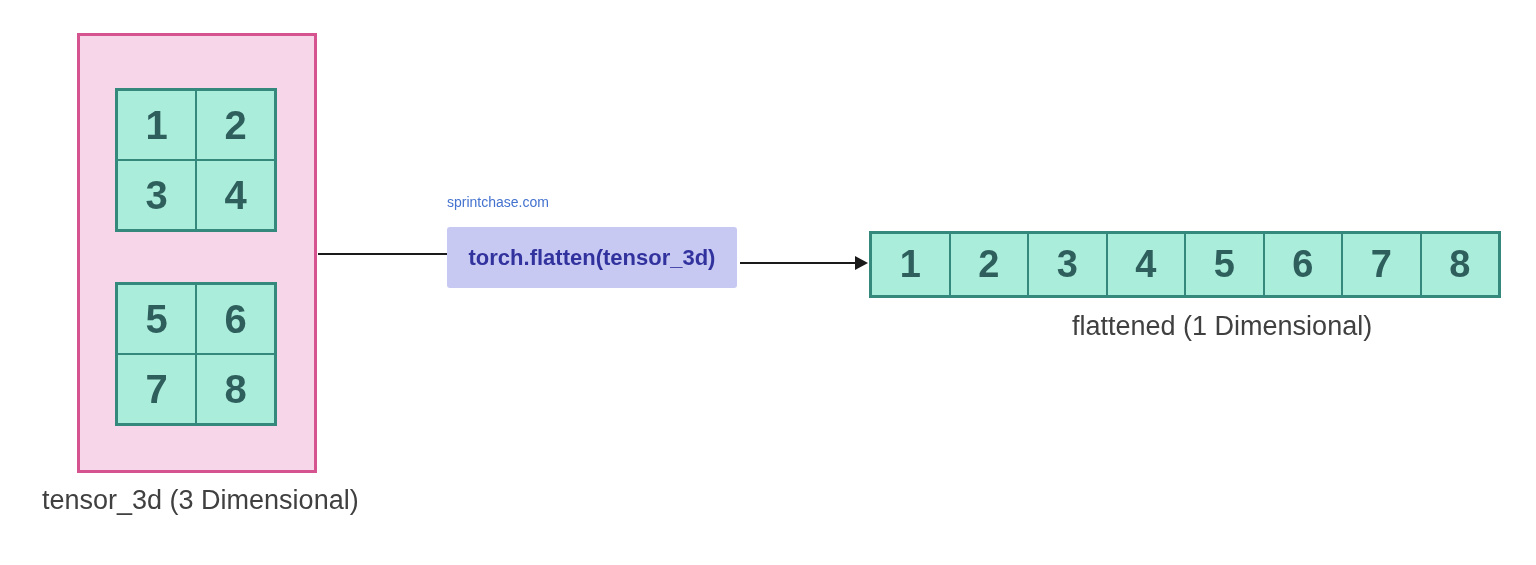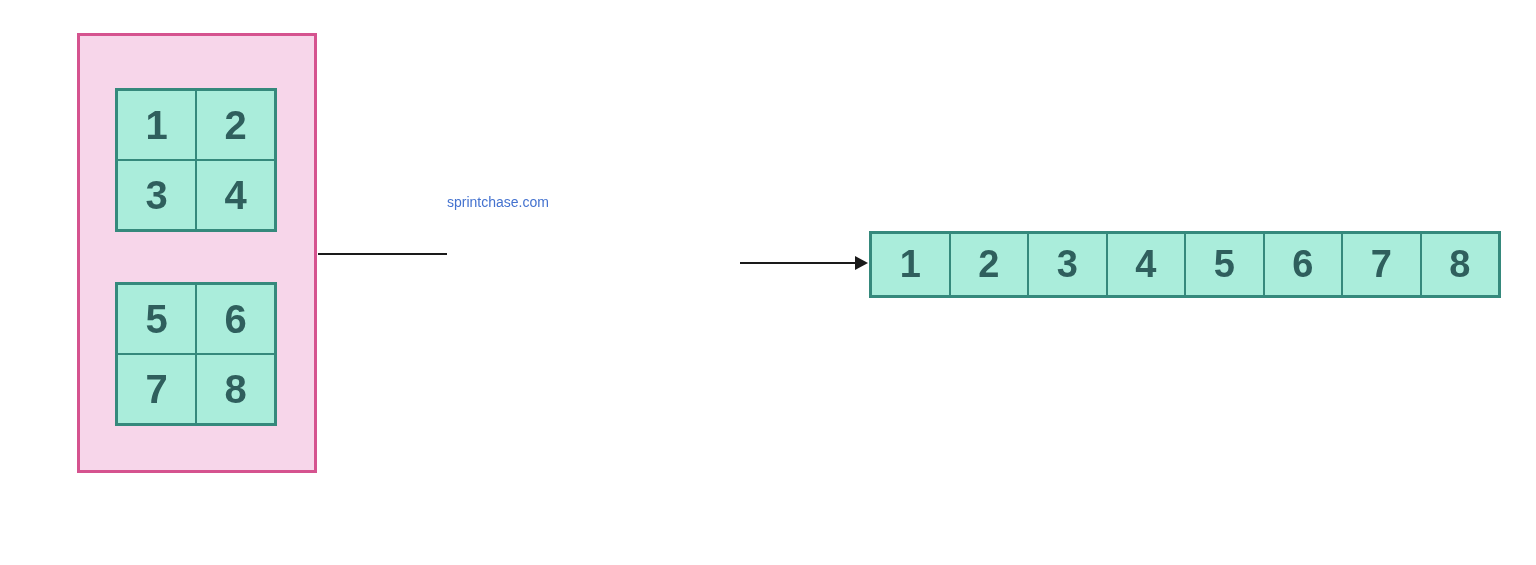--- a/index.html
+++ b/index.html
@@ -118,34 +118,39 @@
       <div class="cell">4</div>
     </div>
     <div class="matrix matrix-b">
       <div class="cell">5</div>
       <div class="cell">6</div>
       <div class="cell">7</div>
       <div class="cell">8</div>
     </div>
   </div>
 
+  <div class="label tensor-label">tensor_3d (3 Dimensional)</div>
 
   <div class="line line-left"></div>
 
   <div class="watermark">sprintchase.com</div>
 
+  <div class="op-box">
+    <span>torch.flatten(tensor_3d)</span>
+  </div>
 
   <div class="line line-right"></div>
   <div class="arrow-head"></div>
 
   <div class="flat-row">
     <div class="cell">1</div>
     <div class="cell">2</div>
     <div class="cell">3</div>
     <div class="cell">4</div>
     <div class="cell">5</div>
     <div class="cell">6</div>
     <div class="cell">7</div>
     <div class="cell">8</div>
   </div>
 
+  <div class="label flat-label">flattened (1 Dimensional)</div>
 
 </div>
 
 </body></html>

